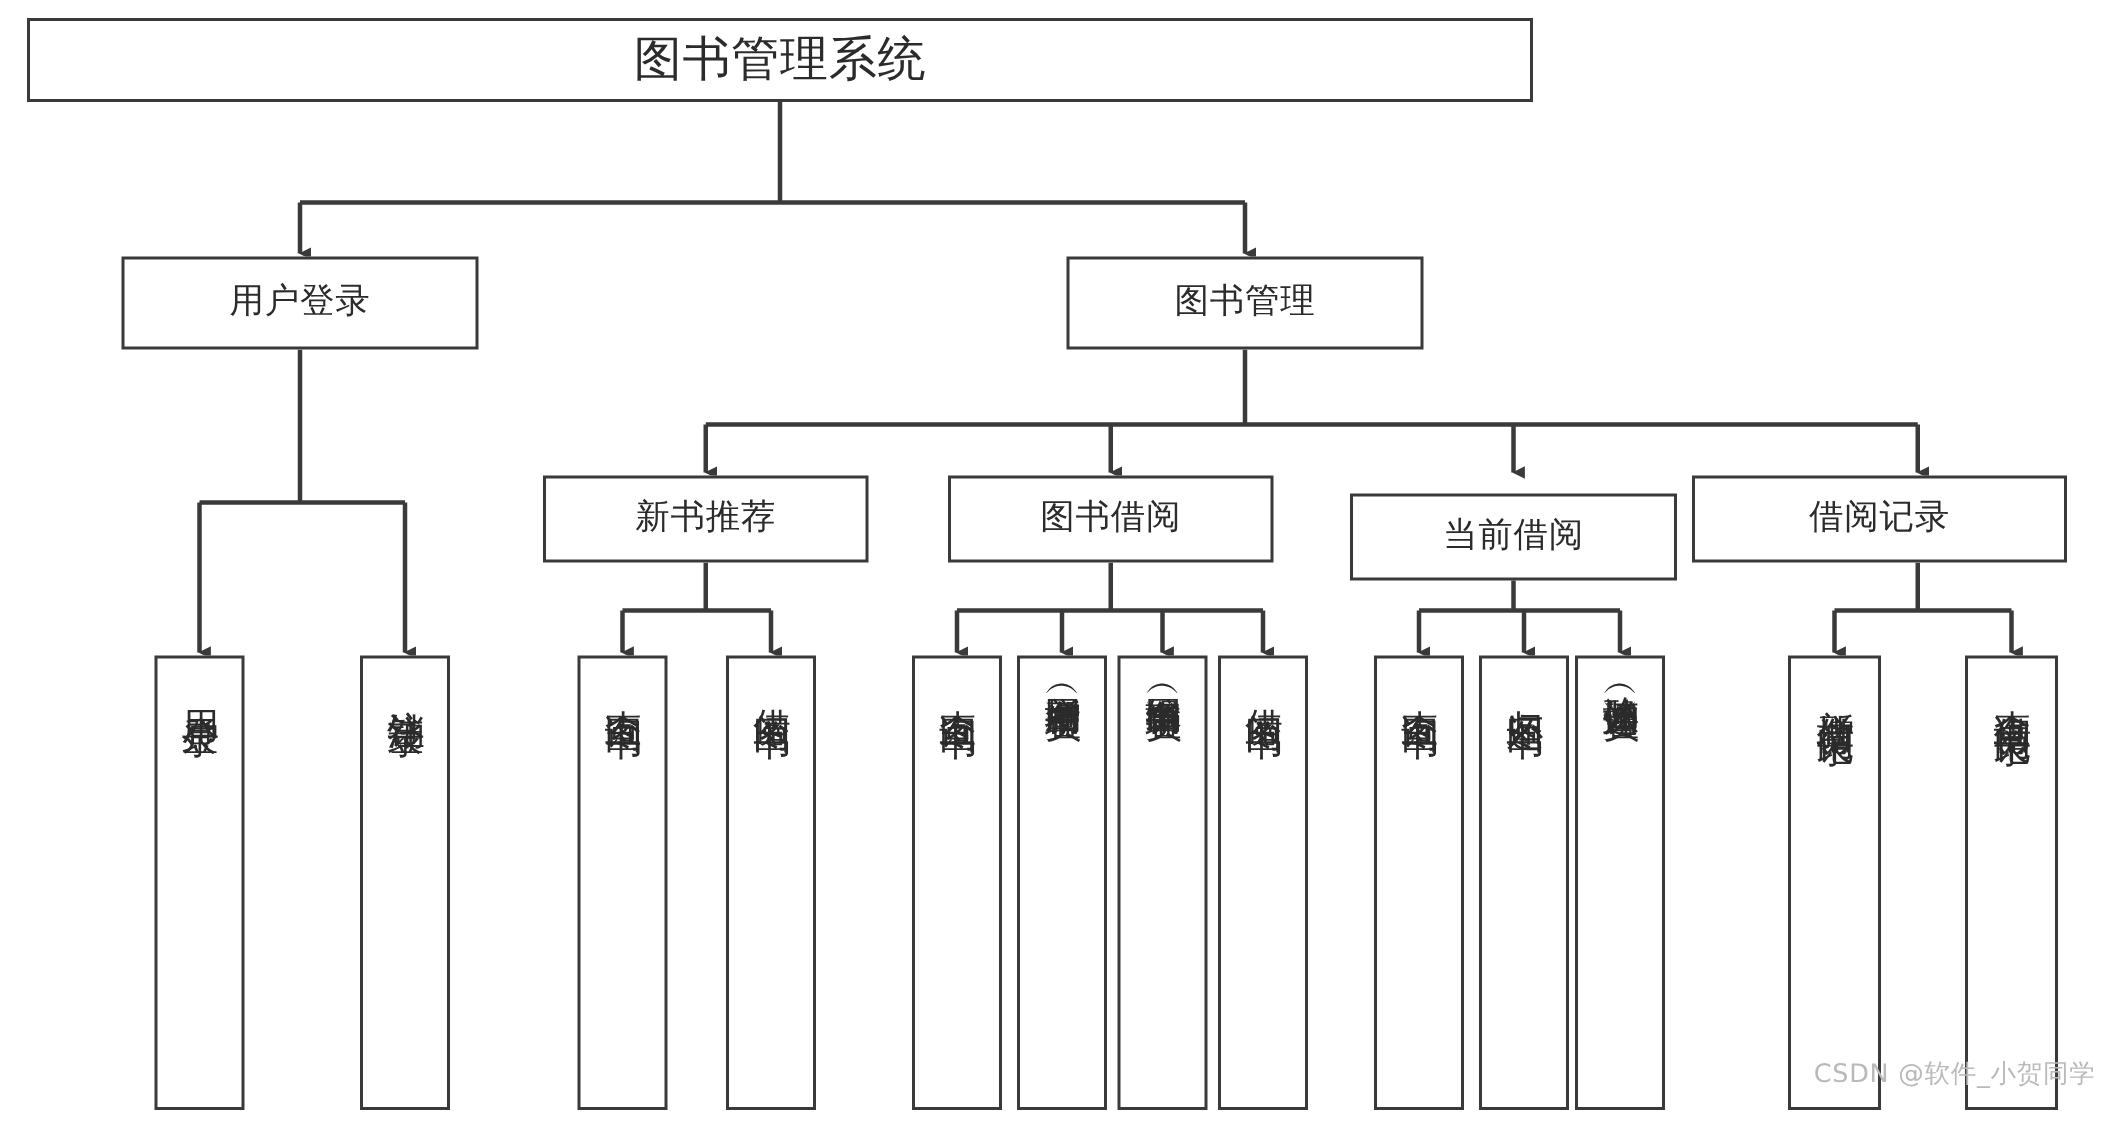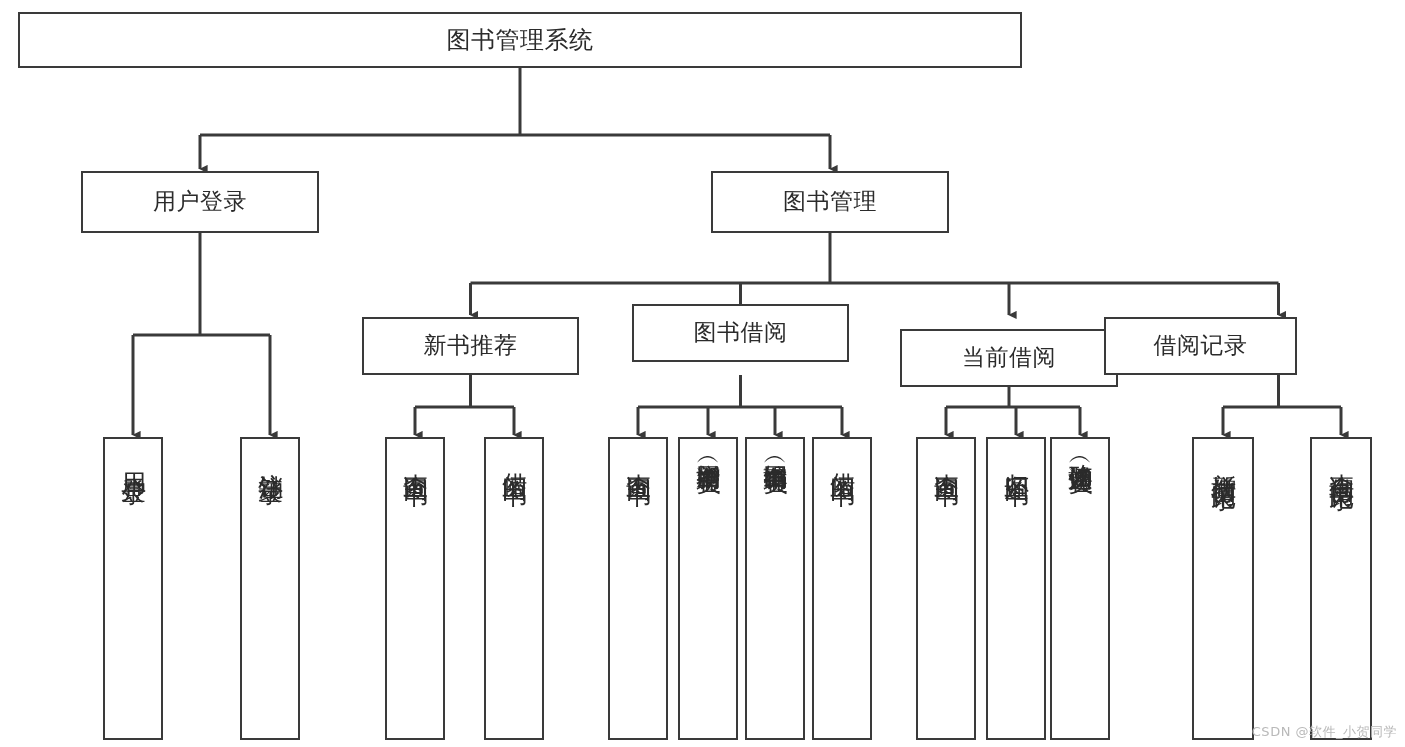--- a/index.html
+++ b/index.html
@@ -41,21 +41,21 @@
     line-height: 1.12;
     color: #2b2b2b;
     white-space: nowrap;
   }
   
   .node.horiz .node-label {
     font-size: 23px;
     letter-spacing: 0.5px;
   }
   .node.root .node-label {
-    font-size: 24px;
+    font-size: 32px;
   }
   
   .node.leaf {
     align-items: flex-start;
     justify-content: center;
     padding-top: 14px;
   }
   .node.leaf .node-label {
     writing-mode: vertical-rl;
     text-orientation: upright;
@@ -67,22 +67,22 @@
   .node.leaf.tall-text {
     padding-top: 6px;
   }
   .node.leaf.tall-text .node-label {
     font-size: 24px;
     letter-spacing: 1px;
   }
   #watermark {
     position: absolute;
     right: 8px;
-    bottom: 6px;
-    font-size: 13px;
+    bottom: 20px;
+    font-size: 17px;
     color: #b9b9b9;
     letter-spacing: 0.5px;
     user-select: none;
     white-space: nowrap;
   }
 </style>
 </head>
 <body>
 
 <div id="diagram-root">
@@ -137,27 +137,27 @@
   <div class="node horiz" style="left: 81px; top: 171px; width: 238px; height: 62px;">
     <span class="node-label">用户登录</span>
   </div>
   <div class="node horiz" style="left: 362px; top: 317px; width: 217px; height: 58px;">
     <span class="node-label">新书推荐</span>
   </div>
 
   <div class="node horiz" style="left: 711px; top: 171px; width: 238px; height: 62px;">
     <span class="node-label">图书管理</span>
   </div>
-  <div class="node horiz" style="left: 632px; top: 304px; width: 217px; height: 58px;">
+  <div class="node horiz" style="left: 632px; top: 317px; width: 217px; height: 58px;">
     <span class="node-label">图书借阅</span>
   </div>
   <div class="node horiz" style="left: 900px; top: 317px; width: 218px; height: 58px; margin-top: 12px;">
     <span class="node-label">当前借阅</span>
   </div>
-  <div class="node horiz" style="left: 1104px; top: 317px; width: 193px; height: 58px;">
+  <div class="node horiz" style="left: 1128px; top: 317px; width: 250px; height: 58px;">
     <span class="node-label">借阅记录</span>
   </div>
 
   <div class="node leaf" style="left: 103px; top: 437px; width: 60px; height: 303px;">
     <span class="node-label">用户登录</span>
   </div>
   <div class="node leaf" style="left: 240px; top: 437px; width: 60px; height: 303px;">
     <span class="node-label">注销登录</span>
   </div>
   <div class="node leaf" style="left: 385px; top: 437px; width: 60px; height: 303px;">

